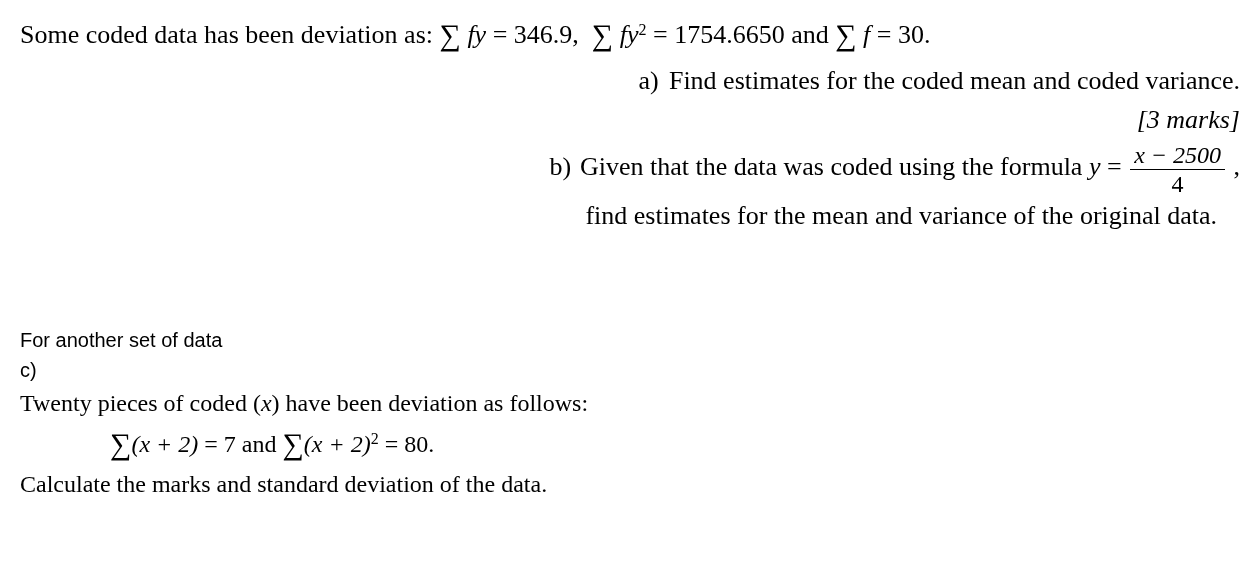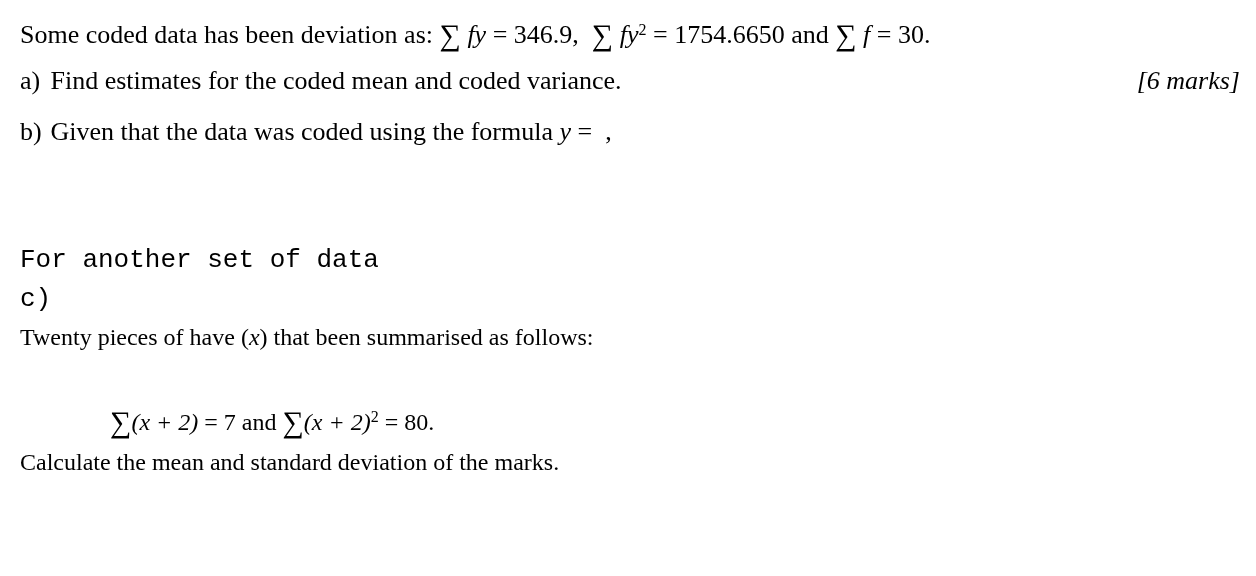--- a/index.html
+++ b/index.html
@@ -15,21 +15,22 @@
     color: #000;
     line-height: 1.5;
     box-sizing: border-box;
     padding: 12px 16px 0 20px;
     position: relative;
   }
   .block1 {}
   .row {
     display: flex;
     justify-content: space-between;
-    align-items: center;
+    align-items: flex-end;
+    flex-direction: column;
   }
   .marks {
     font-style: italic;
     white-space: nowrap;
     padding-left: 40px;
   }
   .sigma { font-size: 30px; vertical-align: -2px; }
   .sup { font-size: 16px; vertical-align: 8px; }
   .frac {
     display: inline-block;
@@ -44,31 +45,31 @@
     padding: 0 4px 2px;
     font-size: 24px;
   }
   .frac .den {
     display: block;
     padding-top: 2px;
     font-size: 24px;
   }
   .spacer { height: 90px; }
   .block2-header {
-    font-family: Liberation Mono, monospace;
-    font-size: 26px;
+    font-family: Liberation Sans, sans-serif;
+    font-size: 20px;
   }
   .block2 {
     font-family: "Times New Roman", Times, serif;
     font-size: 24px;
     line-height: 1.5;
   }
-  .indent { padding-left: 90px; margin-top: 44px; }
+  .indent { padding-left: 90px; }
   .pa { margin-top: 4px; }
-  .pb { margin-top: 12px; }
+  .pb { margin-top: 4px; }
   .la { display:inline-block; width:24px; }
 </style>
 </head>
 <body>
 
 <div class="block1">
   <div>
     <span>Some coded data has been deviation as: </span>
     <span class="sigma">∑</span>
     <span style="font-style:italic;">fy</span>
@@ -78,46 +79,52 @@
     = <span>1754.6650</span>
     <span>and</span>
     <span class="sigma">∑</span>&nbsp;<span style="font-style:italic;">f</span>
     = <span>30</span>.
   </div>
 
   <div class="row pa">
     <div>
       <span class="la">a)</span>&nbsp;<span>Find estimates for the coded mean and coded variance.</span>
     </div>
-    <div class="marks">[6 marks]</div>
+    <div class="marks">[3 marks]</div>
   </div>
 
   <div class="row pb">
     <div>
       <div>
         <span class="la">b)</span>&nbsp;<span>Given that the data was coded using the formula </span><span style="font-style:italic;">y</span>
         =
-        &nbsp;,
+        <span class="frac">
+          <span class="num" style="font-style:italic;">x − 2500</span>
+          <span class="den">4</span>
+        </span>&nbsp;,
+      </div>
+      <div style="padding-left:36px;">
+        <span>find estimates for the mean and variance of the original data.</span>
       </div>
     </div>
   </div>
 </div>
 
 <div class="spacer"></div>
 
 <div class="block2-header">
   <div>For another set of data</div>
   <div>c)</div>
 </div>
 
 <div class="block2">
   <div>
-    <span>Twenty pieces of have (</span><span style="font-style:italic;">x</span><span>) that been summarised as follows:</span>
+    <span>Twenty pieces of coded (</span><span style="font-style:italic;">x</span><span>) have been deviation as follows:</span>
   </div>
   <div class="indent">
     <span class="sigma">∑</span><span style="font-style:italic;">(x + 2)</span>
     = <span>7</span>
     <span>and</span>
     <span class="sigma">∑</span><span style="font-style:italic;">(x + 2)</span><span class="sup">2</span>
     = <span>80</span>.
   </div>
-  <div>Calculate the mean and standard deviation of the marks.</div>
+  <div>Calculate the marks and standard deviation of the data.</div>
 </div>
 
 </body></html>

